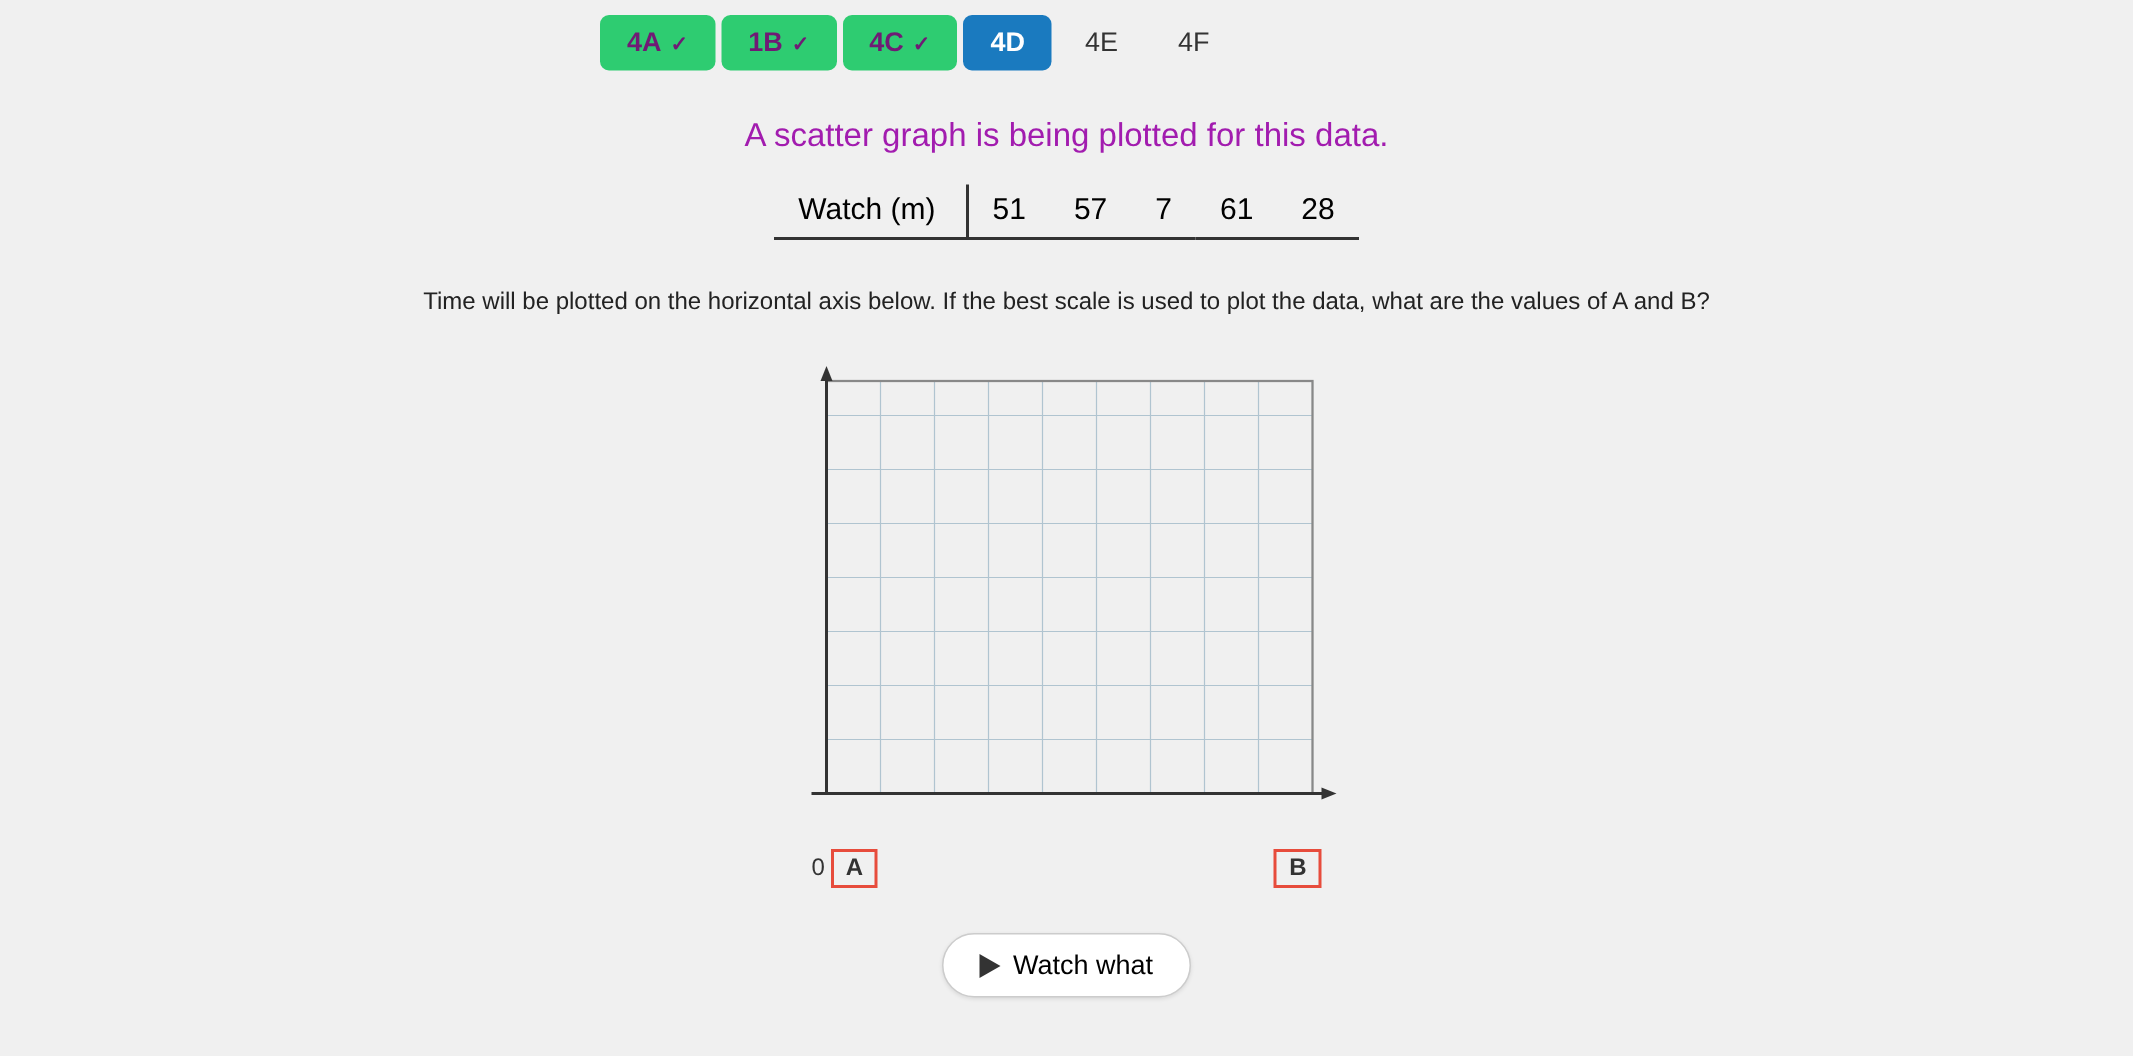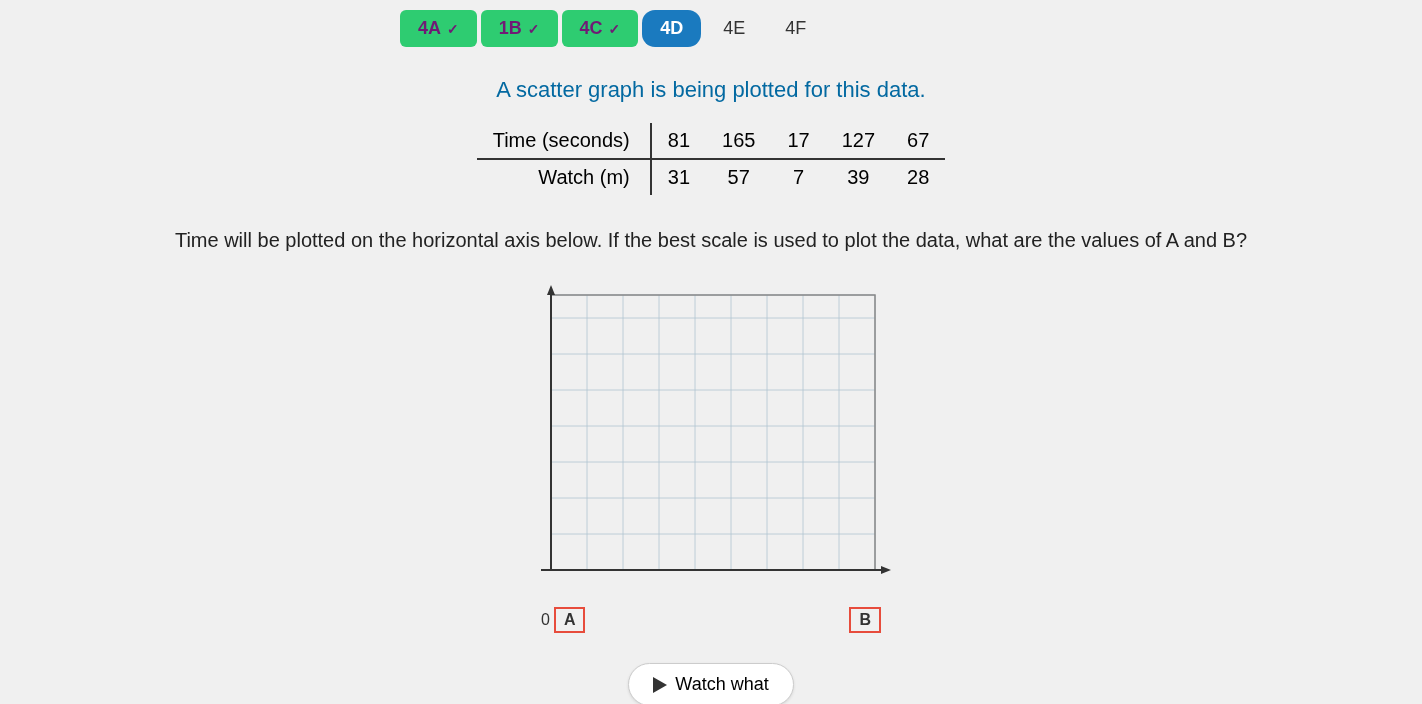--- a/index.html
+++ b/index.html
@@ -34,21 +34,20 @@
       align-items: center;
       gap: 6px;
     }
     .nav-tab.completed {
       background: #2ecc71;
       color: #701a75;
     }
     .nav-tab.active {
       background: #1a7abf;
       color: white;
-      border-radius: 13px;
     }
     .nav-tab.inactive {
       background: transparent;
       color: #333;
       font-weight: normal;
       text-align: right;
     }
     .nav-tab.summary {
       background: transparent;
       color: #333;
@@ -59,21 +58,21 @@
     }
     
     .main-content {
       padding: 20px 60px;
       display: flex;
       flex-direction: column;
       align-items: center;
     }
     .question-intro {
       font-size: 22px;
-      color: #0369a1;
+      color: #a21caf;
       margin-bottom: 20px;
       text-align: center;
     }
     
     .data-table {
       border-collapse: collapse;
       margin-bottom: 30px;
       font-size: 20px;
     }
     .data-table td {
@@ -83,21 +82,21 @@
     .data-table tr:first-child td {
       border-bottom: 2px solid #333;
     }
     .data-table tr td:first-child {
       border-right: 2px solid #333;
       text-align: right;
       padding-right: 20px;
     }
     
     .question-text {
-      font-size: 20px;
+      font-size: 16px;
       color: #222;
       text-align: right;
       max-width: 1300px;
       margin-bottom: 30px;
       line-height: 1.5;
     }
     
     .graph-wrapper {
       display: flex;
       flex-direction: column;
@@ -176,34 +175,26 @@
     <div class="nav-tab inactive">
       <span>4F</span>
     </div>
   </div>
 
   <div class="main-content">
     <div class="question-intro">A scatter graph is being plotted for this data.</div>
 
     <table class="data-table">
       <tbody>
-          <tr>
-        <td>Time (seconds)</td>
-        <td>81</td>
-        <td>165</td>
-        <td>17</td>
-        <td>127</td>
-        <td>67</td>
-      </tr>
       <tr>
         <td>Watch (m)</td>
-        <td>31</td>
+        <td>51</td>
         <td>57</td>
         <td>7</td>
-        <td>39</td>
+        <td>61</td>
         <td>28</td>
       </tr>
     </tbody>
       </table>
 
     <div class="question-text">
       <span>Time will be plotted on the horizontal axis below. If the best scale is used to plot the data, what are the values of A and B?</span>
     </div>
 
     <div class="graph-wrapper">

